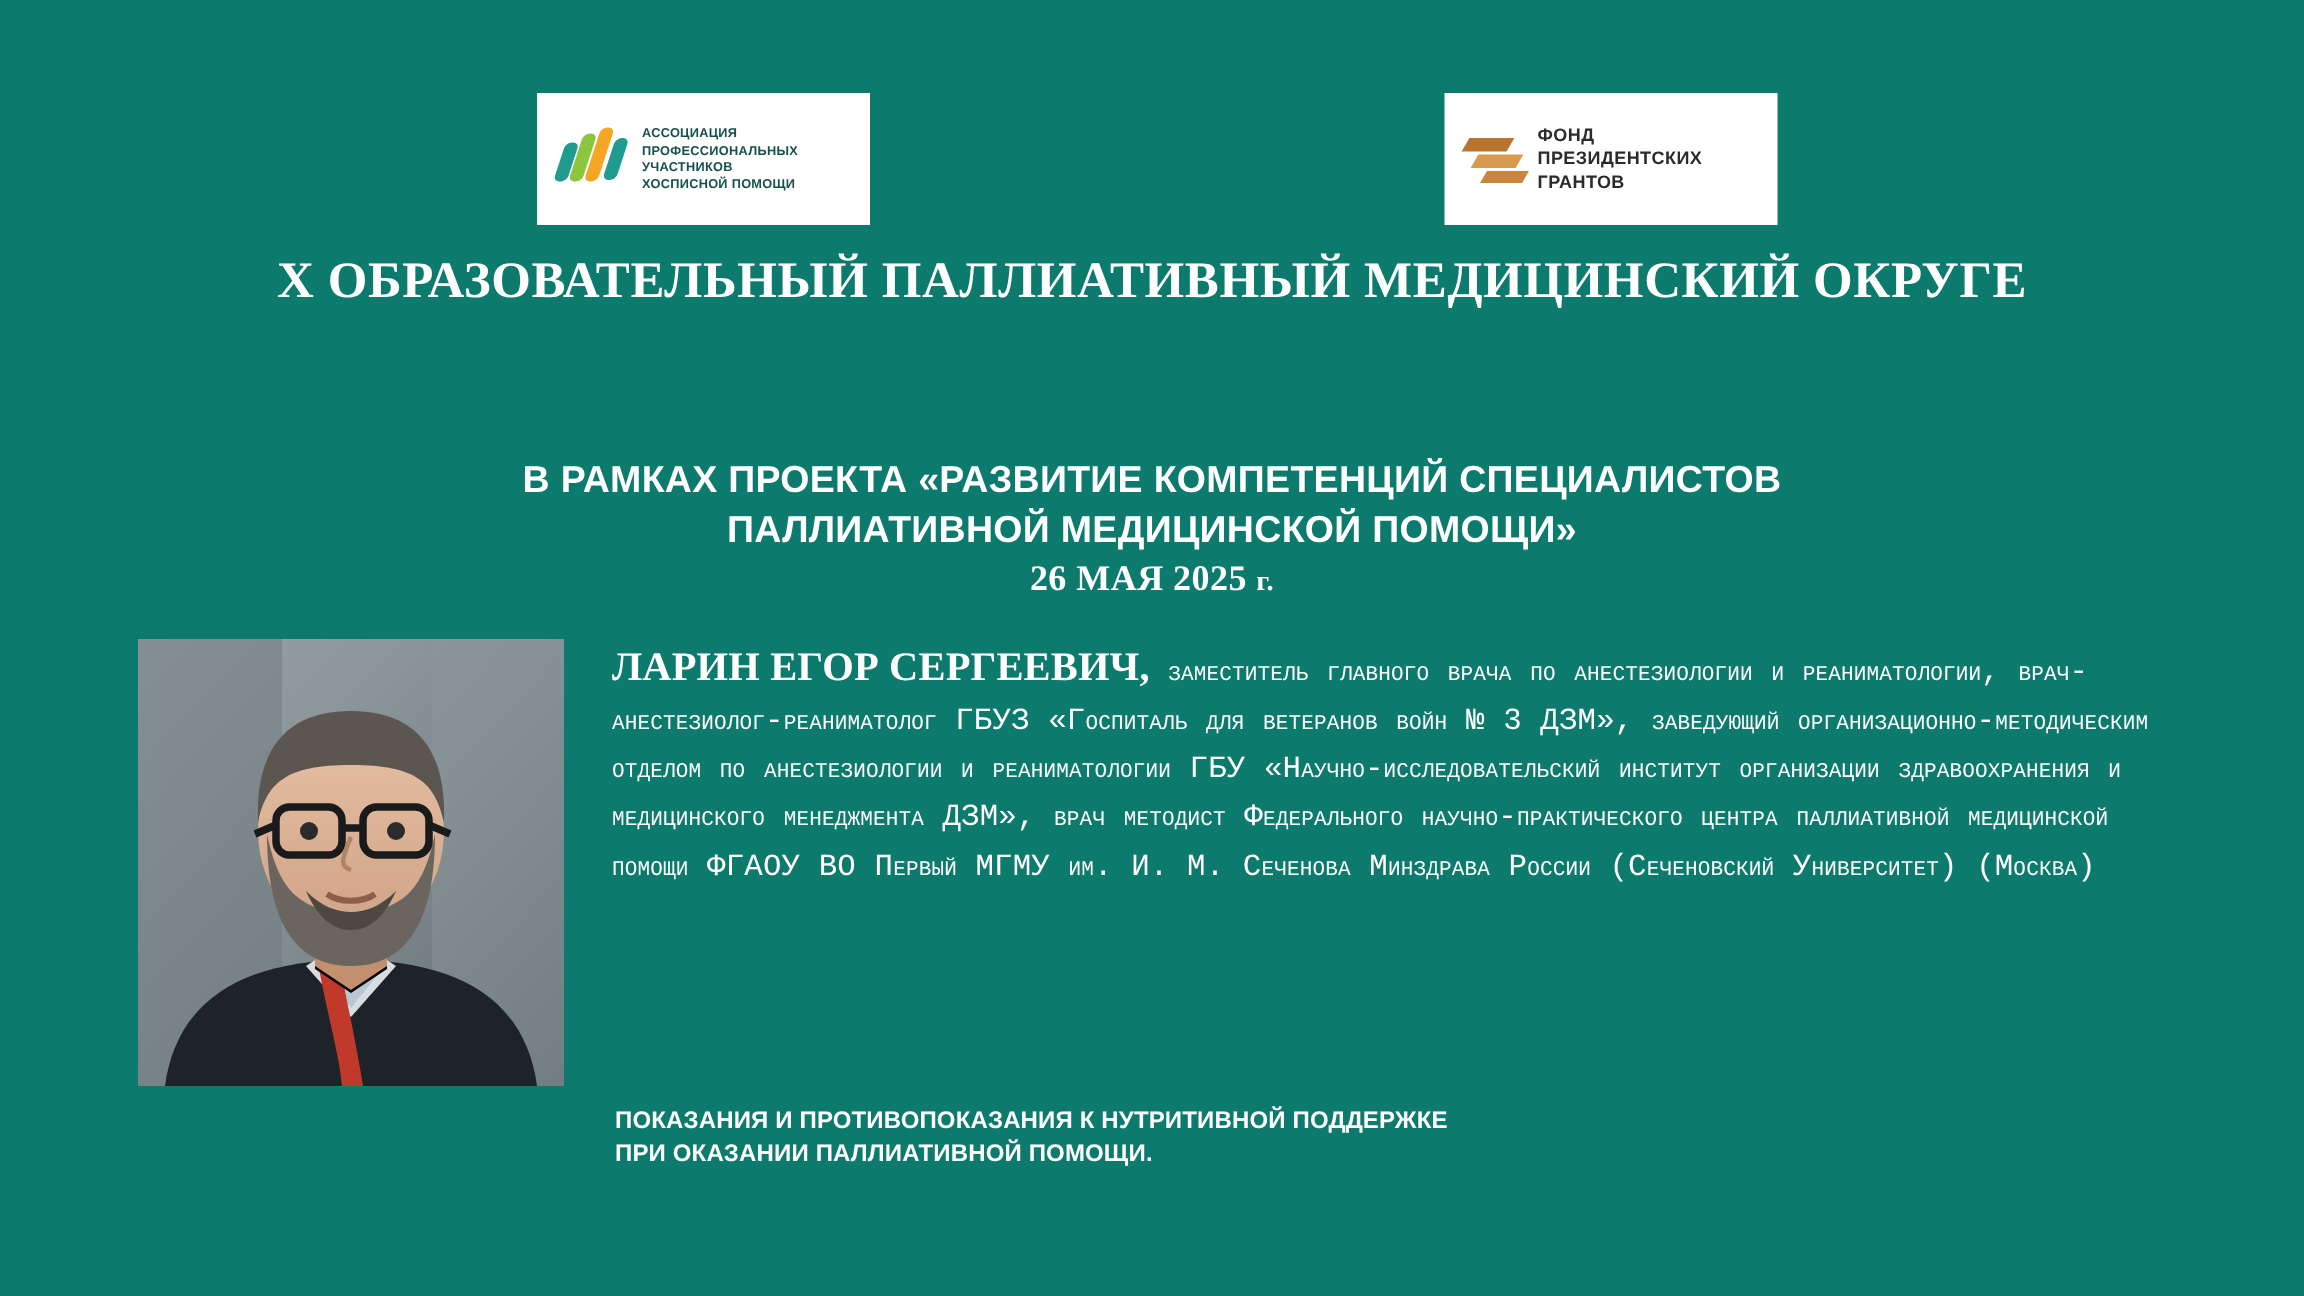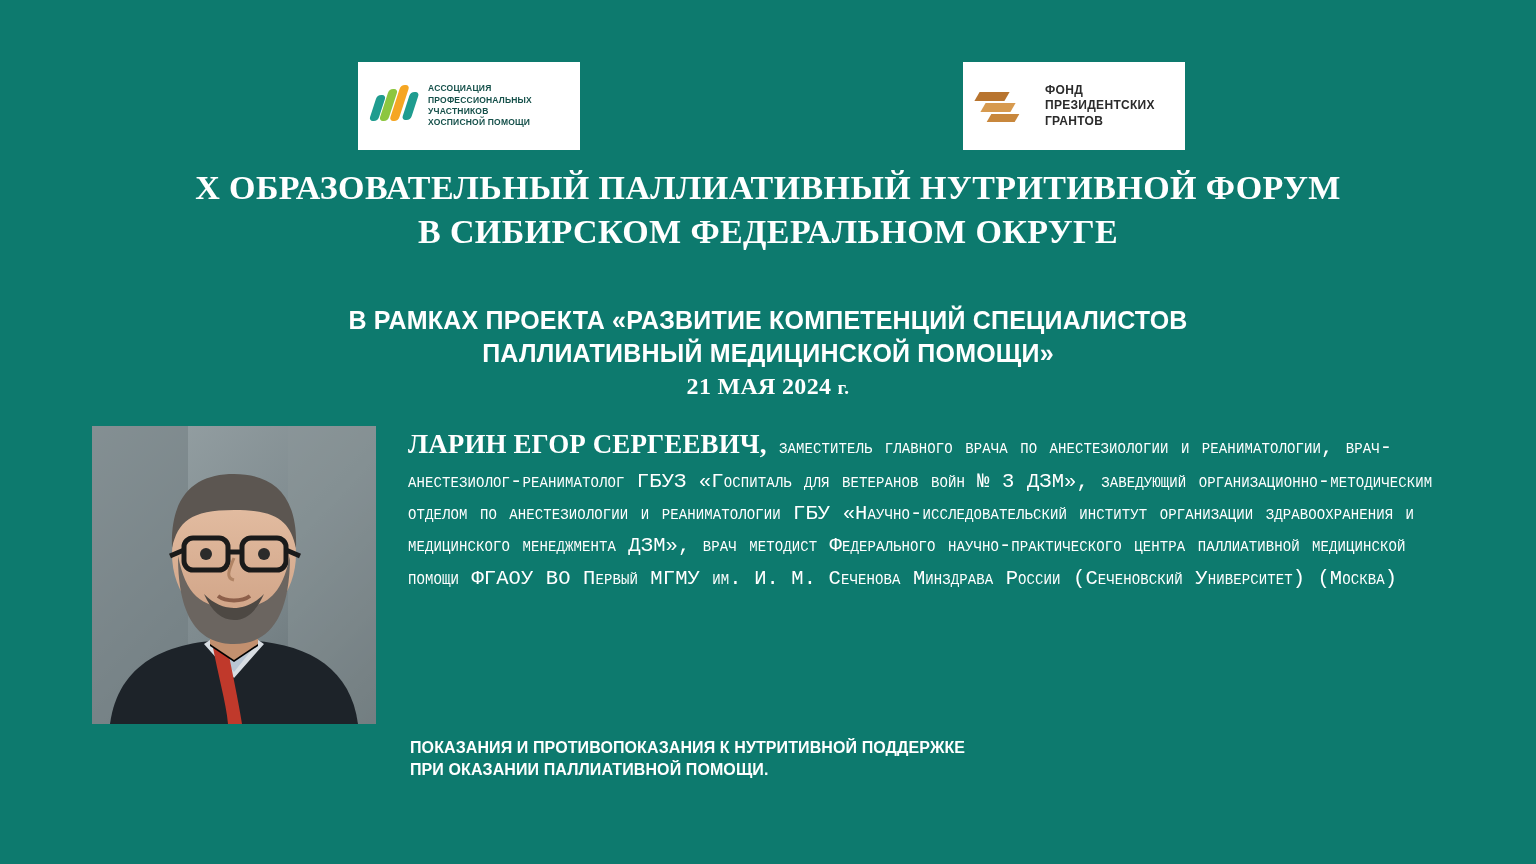--- a/index.html
+++ b/index.html
@@ -38,21 +38,21 @@
     height: 88px;
     padding: 0 14px;
     gap: 10px;
   }
   .logo-fond {
     left: 963px;
     top: 0;
     width: 222px;
     height: 88px;
     padding: 0 14px;
-    gap: 24px;
+    gap: 4px;
   }
   .logo-mark-assoc {
     width: 46px;
     height: 46px;
     flex: 0 0 46px;
     position: relative;
   }
   .logo-mark-assoc i {
     position: absolute;
     display: block;
@@ -224,31 +224,30 @@
     <div class="logo-text-fond">
       <div>Фонд</div>
       <div>президентских</div>
       <div>грантов</div>
     </div>
   </div>
 
 </div>
 
 <div class="title-main">
-  <div>X ОБРАЗОВАТЕЛЬНЫЙ ПАЛЛИАТИВНЫЙ НУТРИТИВНОЙ ФОРУМ</div>
-  <div>В СИБИРСКОМ ФЕДЕРАЛЬНОМ ОКРУГЕ</div>
+  <div>X ОБРАЗОВАТЕЛЬНЫЙ ПАЛЛИАТИВНЫЙ МЕДИЦИНСКИЙ ОКРУГЕ</div>
 </div>
 
 <div class="title-sub">
   <div>В РАМКАХ ПРОЕКТА «РАЗВИТИЕ КОМПЕТЕНЦИЙ СПЕЦИАЛИСТОВ</div>
-  <div>ПАЛЛИАТИВНЫЙ МЕДИЦИНСКОЙ ПОМОЩИ»</div>
+  <div>ПАЛЛИАТИВНОЙ МЕДИЦИНСКОЙ ПОМОЩИ»</div>
 </div>
 
 <div class="title-date">
-  <span>21 МАЯ 2024</span>
+  <span>26 МАЯ 2025</span>
   <span class="g">г.</span>
 </div>
 
 <div class="photo">
   <svg width="284" height="298" viewBox="0 0 284 298">
     <defs>
       <linearGradient id="bg" x1="0" y1="0" x2="1" y2="1">
         <stop offset="0%" stop-color="#9aa5a8"></stop>
         <stop offset="55%" stop-color="#7e8a8e"></stop>
         <stop offset="100%" stop-color="#5f6a6e"></stop>

